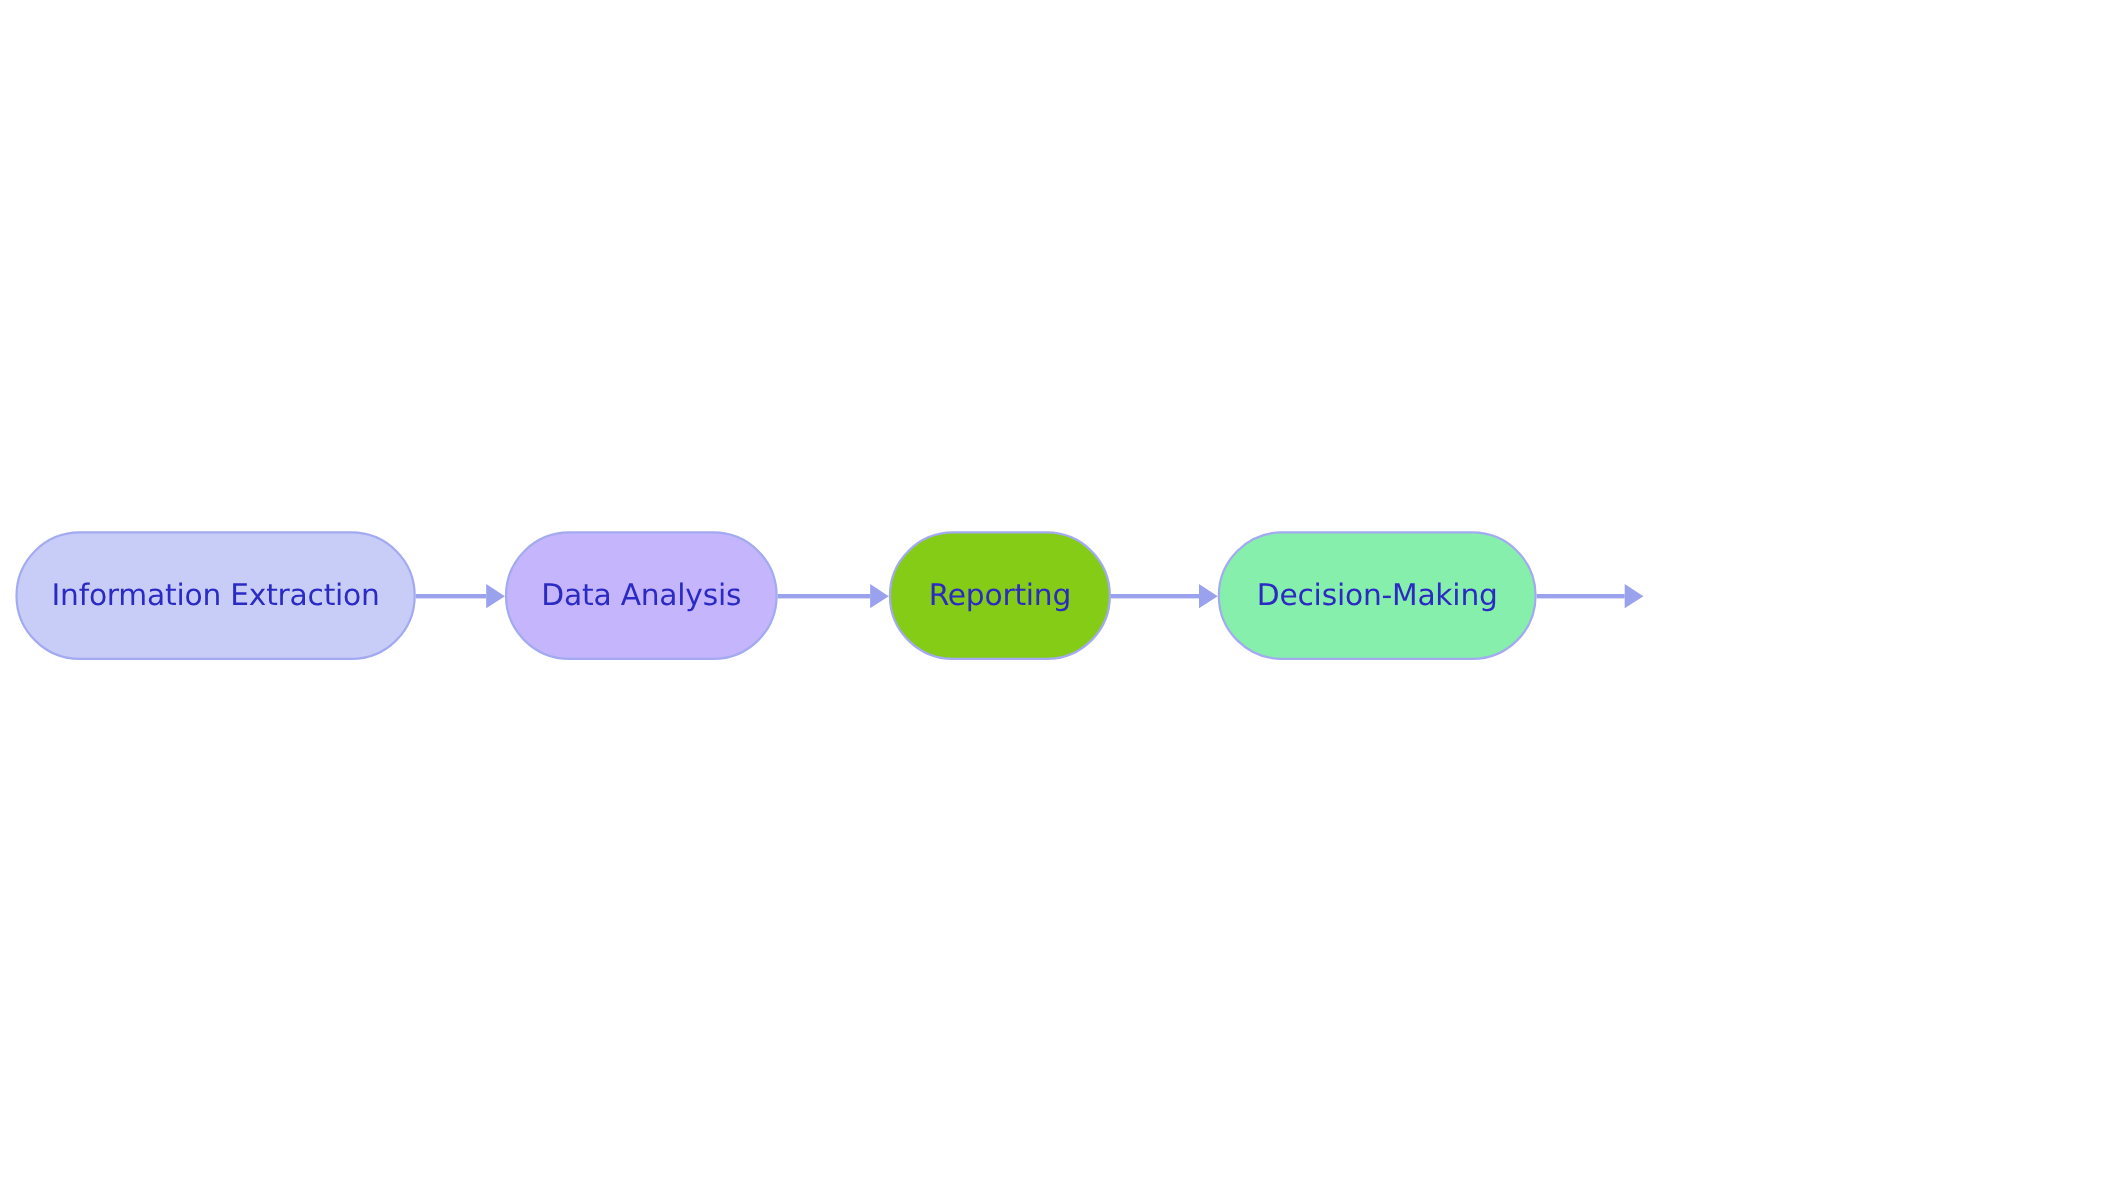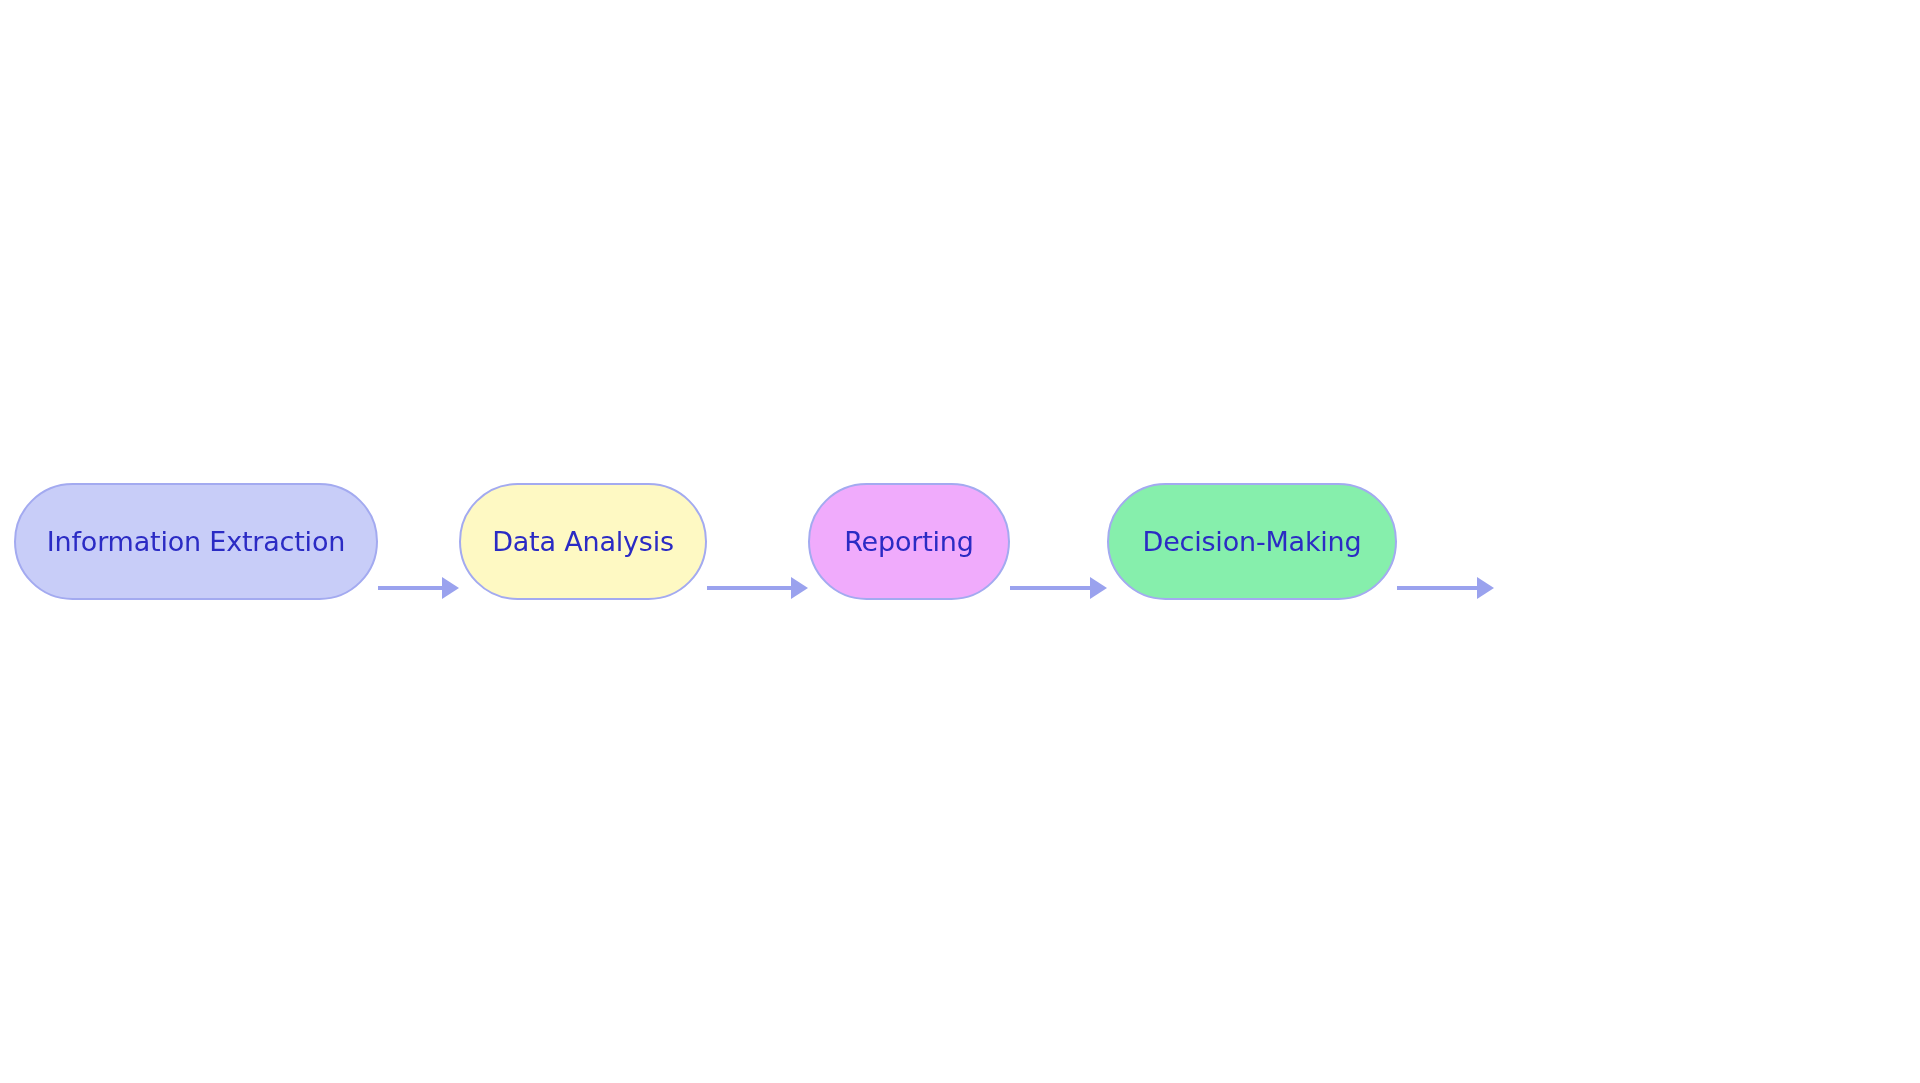--- a/index.html
+++ b/index.html
@@ -23,21 +23,21 @@
 
   
   .flow-row {
     position: absolute;
     left: 0;
     top: 483px;
     width: 1920px;
     height: 117px;
     display: flex;
     flex-direction: row;
-    align-items: flex-end;
+    align-items: center;
     justify-content: flex-start;
   }
 
   .node {
     box-sizing: border-box;
     height: 117px;
     border-radius: 60px;
     background: #c8cdf8;
     border: 2px solid #a3aaf0;
     display: flex;
@@ -101,30 +101,30 @@
 
     <div class="node node-0" style="background: rgb(200, 205, 248); border-color: rgb(163, 170, 240);">
       <span class="node-label" style="color: rgb(43, 43, 196);">Information Extraction</span>
     </div>
 
     <div class="connector conn-0">
       <div class="connector-line" style="background: rgb(154, 162, 238);"></div>
       <div class="connector-head" style="border-left-color: rgb(154, 162, 238);"></div>
     </div>
 
-    <div class="node node-1" style="background: #fef9c3; border-color: rgb(163, 170, 240);">
+    <div class="node node-1" style="background: #c4b5fd; border-color: rgb(163, 170, 240);">
       <span class="node-label" style="color: rgb(43, 43, 196);">Data Analysis</span>
     </div>
 
     <div class="connector conn-1">
       <div class="connector-line" style="background: rgb(154, 162, 238);"></div>
       <div class="connector-head" style="border-left-color: rgb(154, 162, 238);"></div>
     </div>
 
-    <div class="node node-2" style="background: #f0abfc; border-color: rgb(163, 170, 240);">
+    <div class="node node-2" style="background: #84cc16; border-color: rgb(163, 170, 240);">
       <span class="node-label" style="color: rgb(43, 43, 196);">Reporting</span>
     </div>
 
     <div class="connector conn-2">
       <div class="connector-line" style="background: rgb(154, 162, 238);"></div>
       <div class="connector-head" style="border-left-color: rgb(154, 162, 238);"></div>
     </div>
 
     <div class="node node-3" style="background: #86efac; border-color: rgb(163, 170, 240);">
       <span class="node-label" style="color: rgb(43, 43, 196);">Decision-Making</span>

